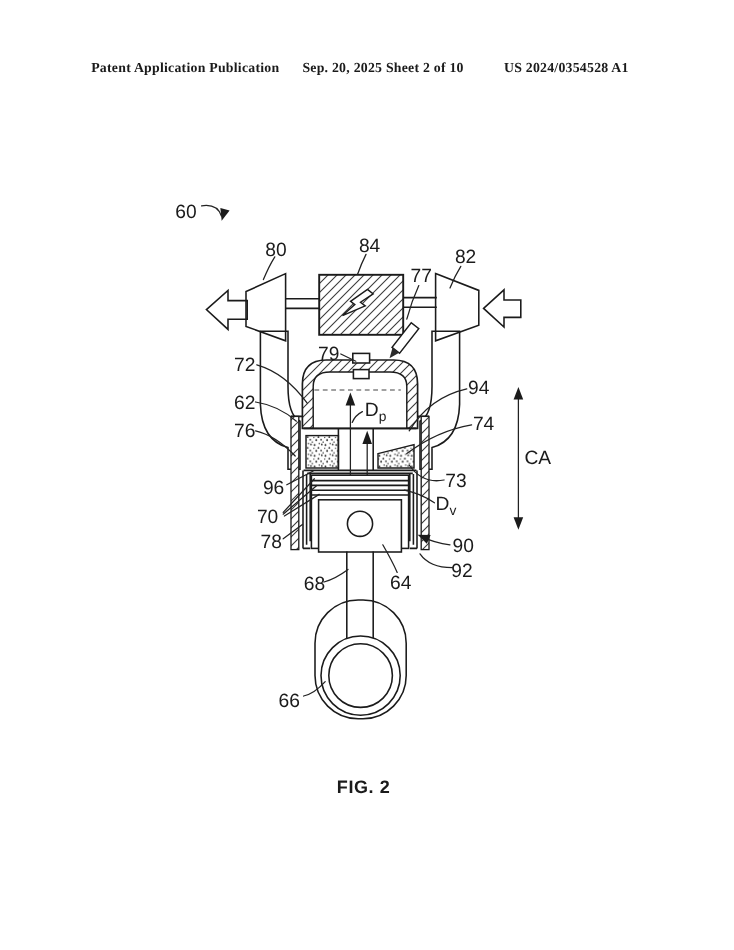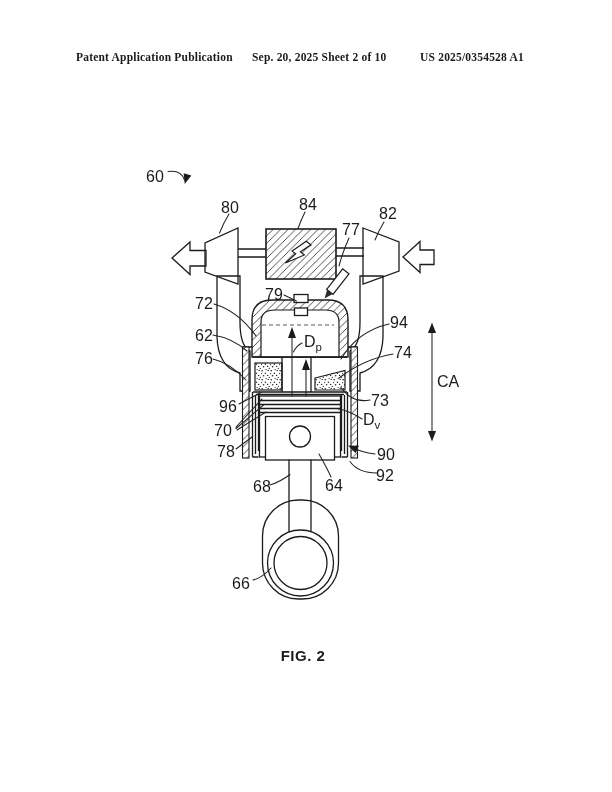--- a/index.html
+++ b/index.html
@@ -22,21 +22,21 @@
   .wht{fill:#ffffff;stroke:#1b1b1b;stroke-width:1.3;}
 </style>
 </head>
 <body>
 
 <div class="page">
 
   <div class="hdr">
     <span class="h-left">Patent Application Publication</span>
     <span class="h-center">Sep. 20, 2025  Sheet 2 of 10</span>
-    <span class="h-right">US 2025/0354528 A1</span>
+    <span class="h-right">US 2024/0354528 A1</span>
   </div>
 
   <svg width="612" height="792" viewBox="0 0 612 792">
     <defs>
       <pattern id="stip" width="9" height="9" patternUnits="userSpaceOnUse">
         <rect width="9" height="9" fill="#fff"></rect>
         <circle cx="1.2" cy="1.8" r="0.8" fill="#222"></circle>
         <circle cx="4.4" cy="4.2" r="0.75" fill="#222"></circle>
         <circle cx="7.2" cy="1.4" r="0.7" fill="#222"></circle>
         <circle cx="2.6" cy="6.8" r="0.8" fill="#222"></circle>

